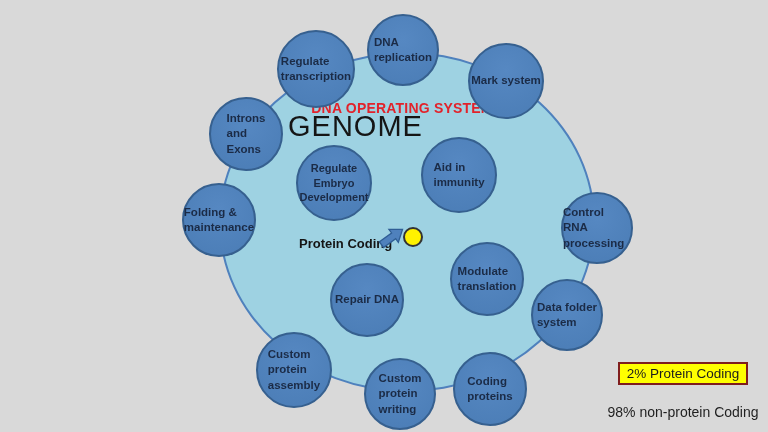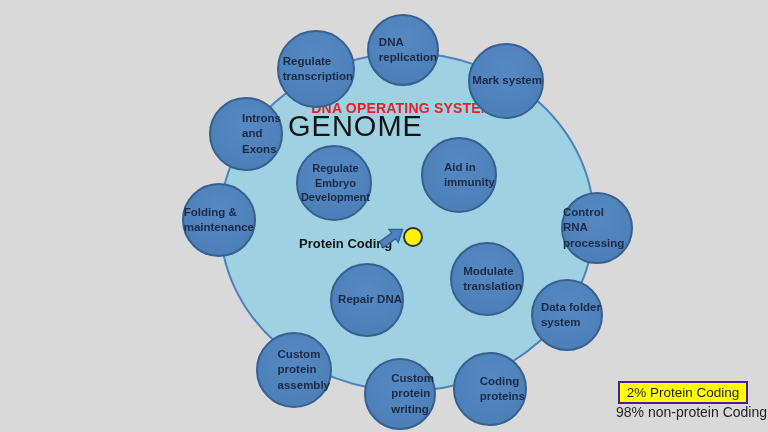--- a/index.html
+++ b/index.html
@@ -19,21 +19,21 @@
     box-sizing: border-box;
   }
   .node {
     position: absolute;
     border-radius: 50%;
     background: radial-gradient(circle at 50% 35%, #5688c2, #4a7cb5);
     border: 2px solid #36608f;
     box-sizing: border-box;
     display: flex;
     align-items: center;
-    justify-content: flex-end;
+    justify-content: center;
     color: #1b2b46;
     font-weight: bold;
     font-size: 11.5px;
     line-height: 1.32;
   }
   .node span { white-space: pre-line; text-align: left; }
   .node.center-text span { text-align: center; font-size: 11px; }
   .kicker {
     position: absolute;
     left: 277px; top: 100px; width: 250px;
@@ -69,34 +69,34 @@
     position: absolute;
     left: 403px; top: 227px;
     width: 20px; height: 20px;
     border-radius: 50%;
     background: #fff200;
     border: 2px solid #333333;
     box-sizing: border-box;
   }
   .legend-highlight {
     position: absolute;
-    left: 618px; top: 381px; width: 130px; height: 23px;
+    left: 618px; top: 362px; width: 130px; height: 23px;
     background: #ffff00;
-    border: 2px solid #4c1d95;
+    border: 2px solid #7f1d1d;
     box-sizing: border-box;
     display: flex;
     align-items: center;
     justify-content: center;
     color: #1c1c1c;
     font-size: 13.5px;
   }
   .legend-subtext {
     position: absolute;
     left: 599px; top: 404px; width: 168px;
-    text-align: right;
+    text-align: center;
     color: #1f1f1f;
     font-size: 14px;
   }
 </style>
 </head>
 <body>
 
 <div class="stage">
 
   <div class="big-ellipse"></div>

